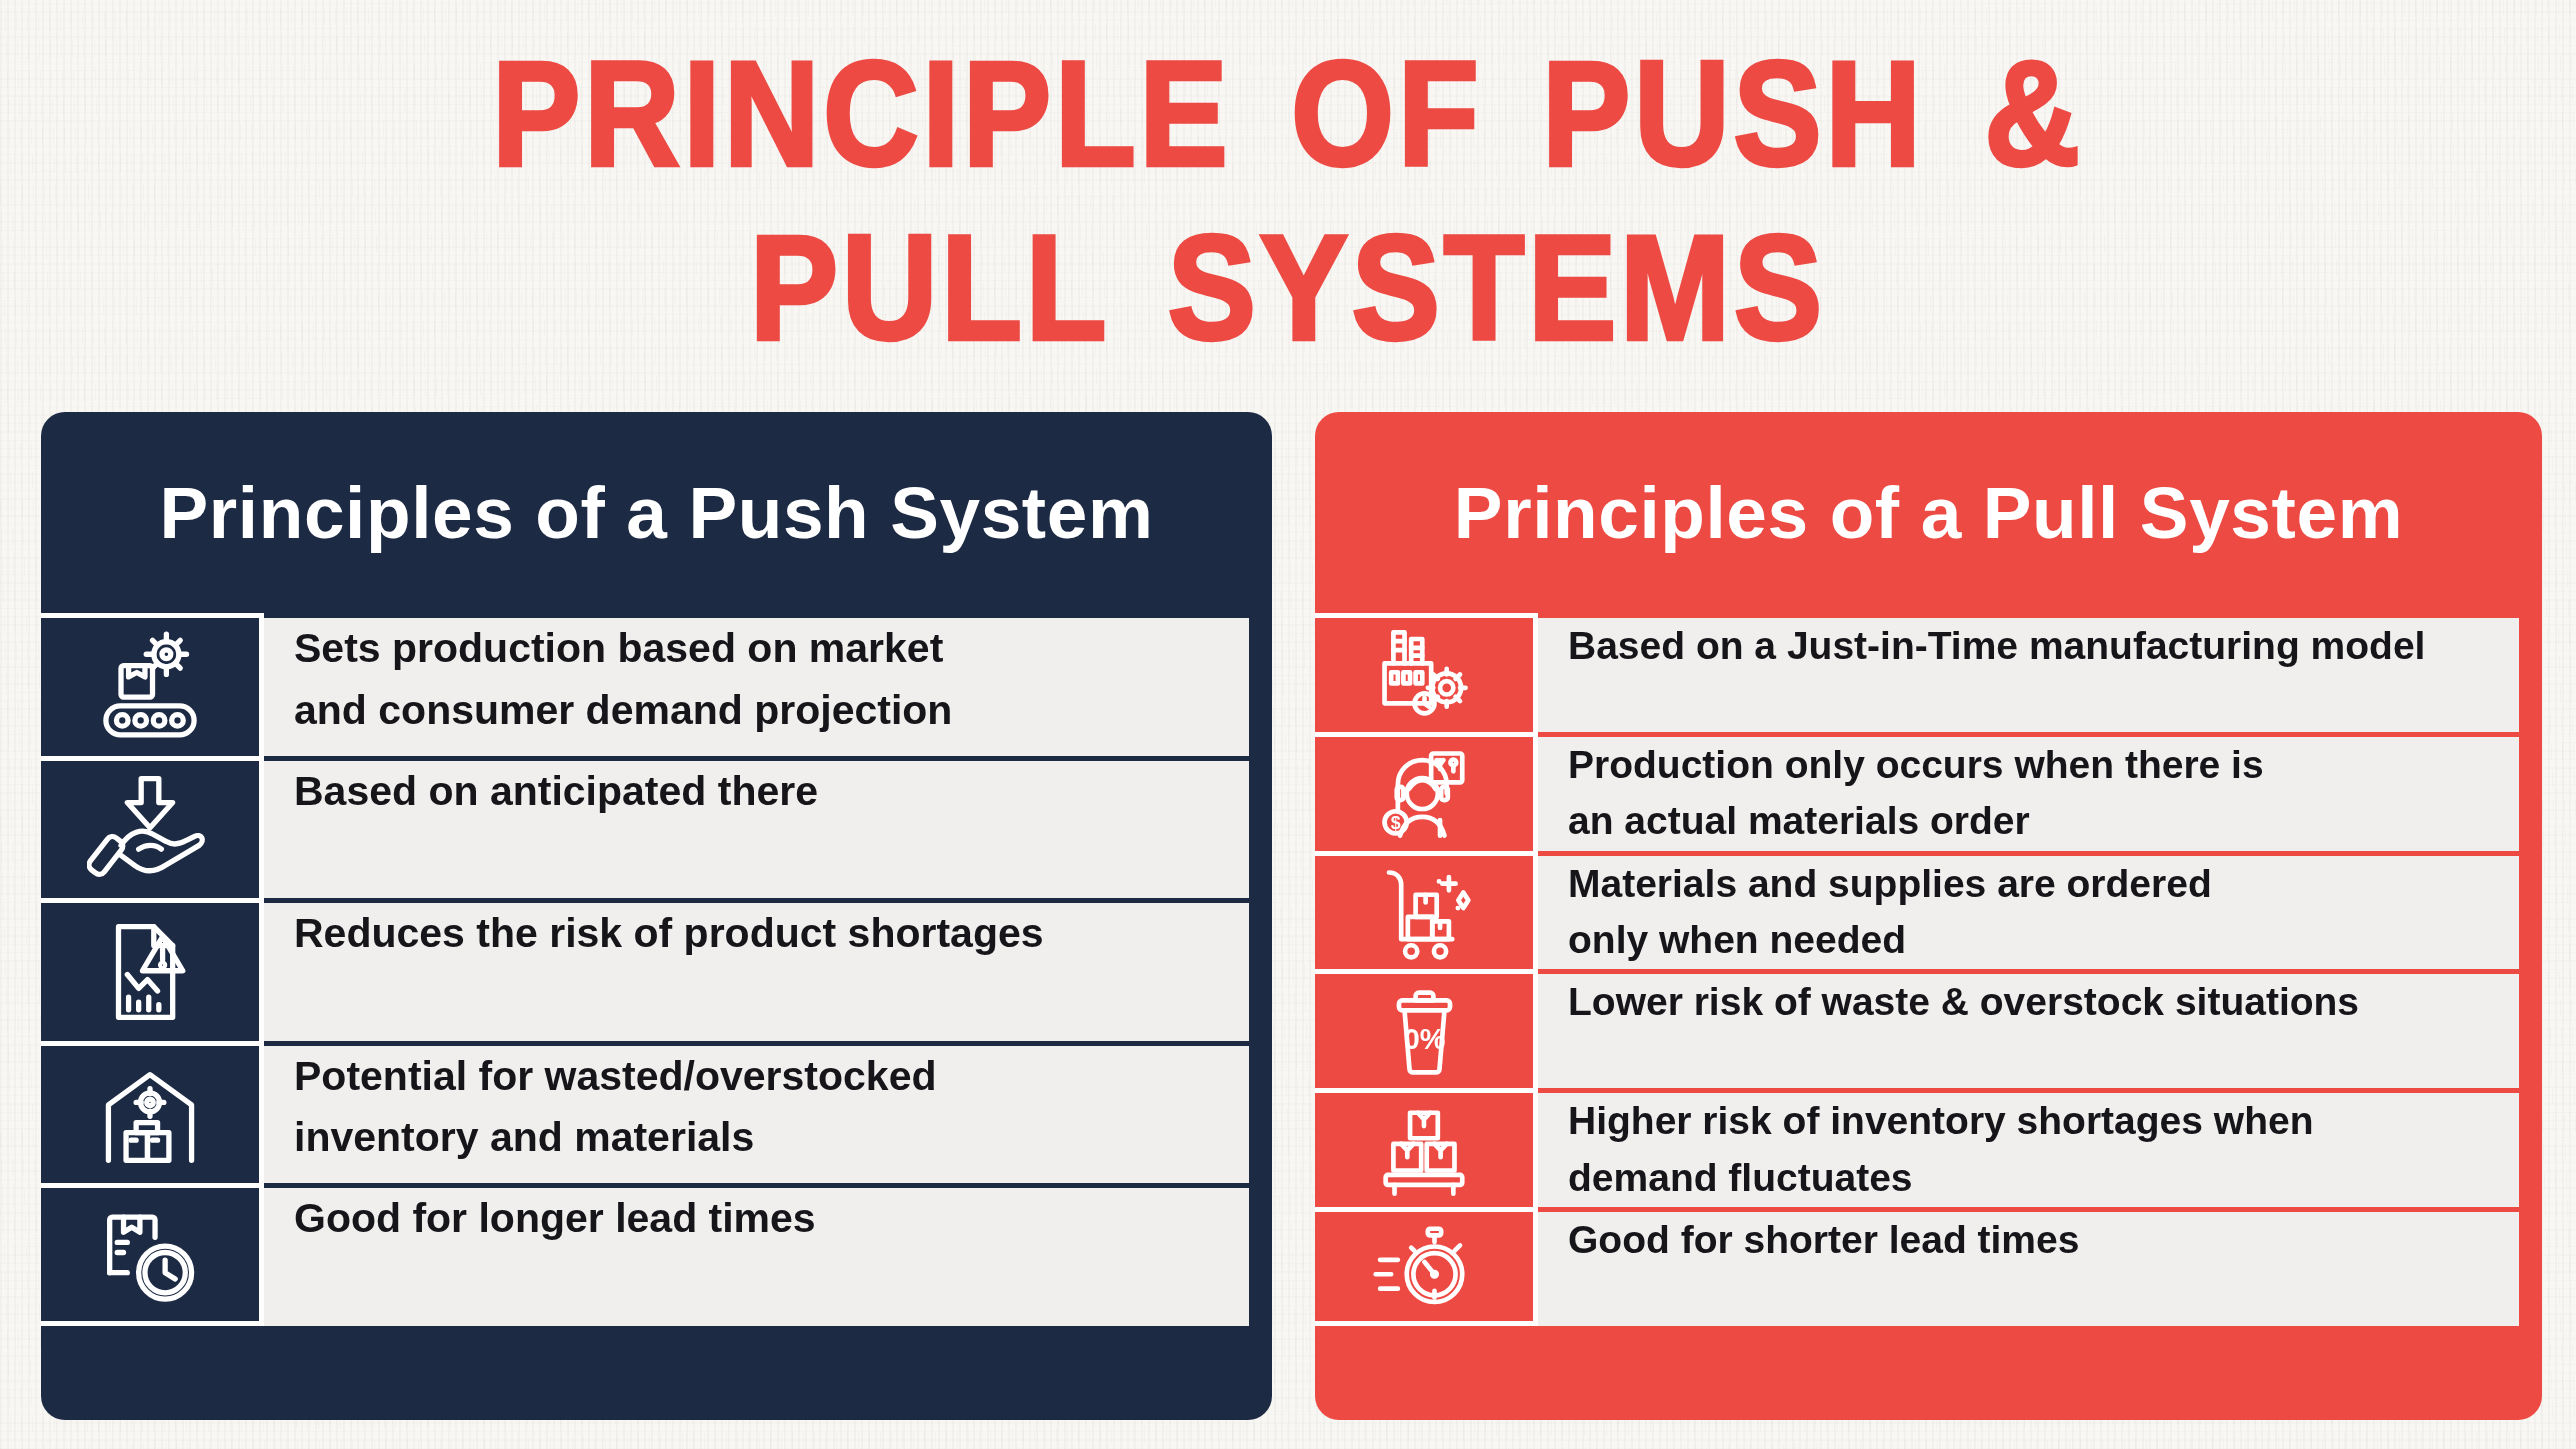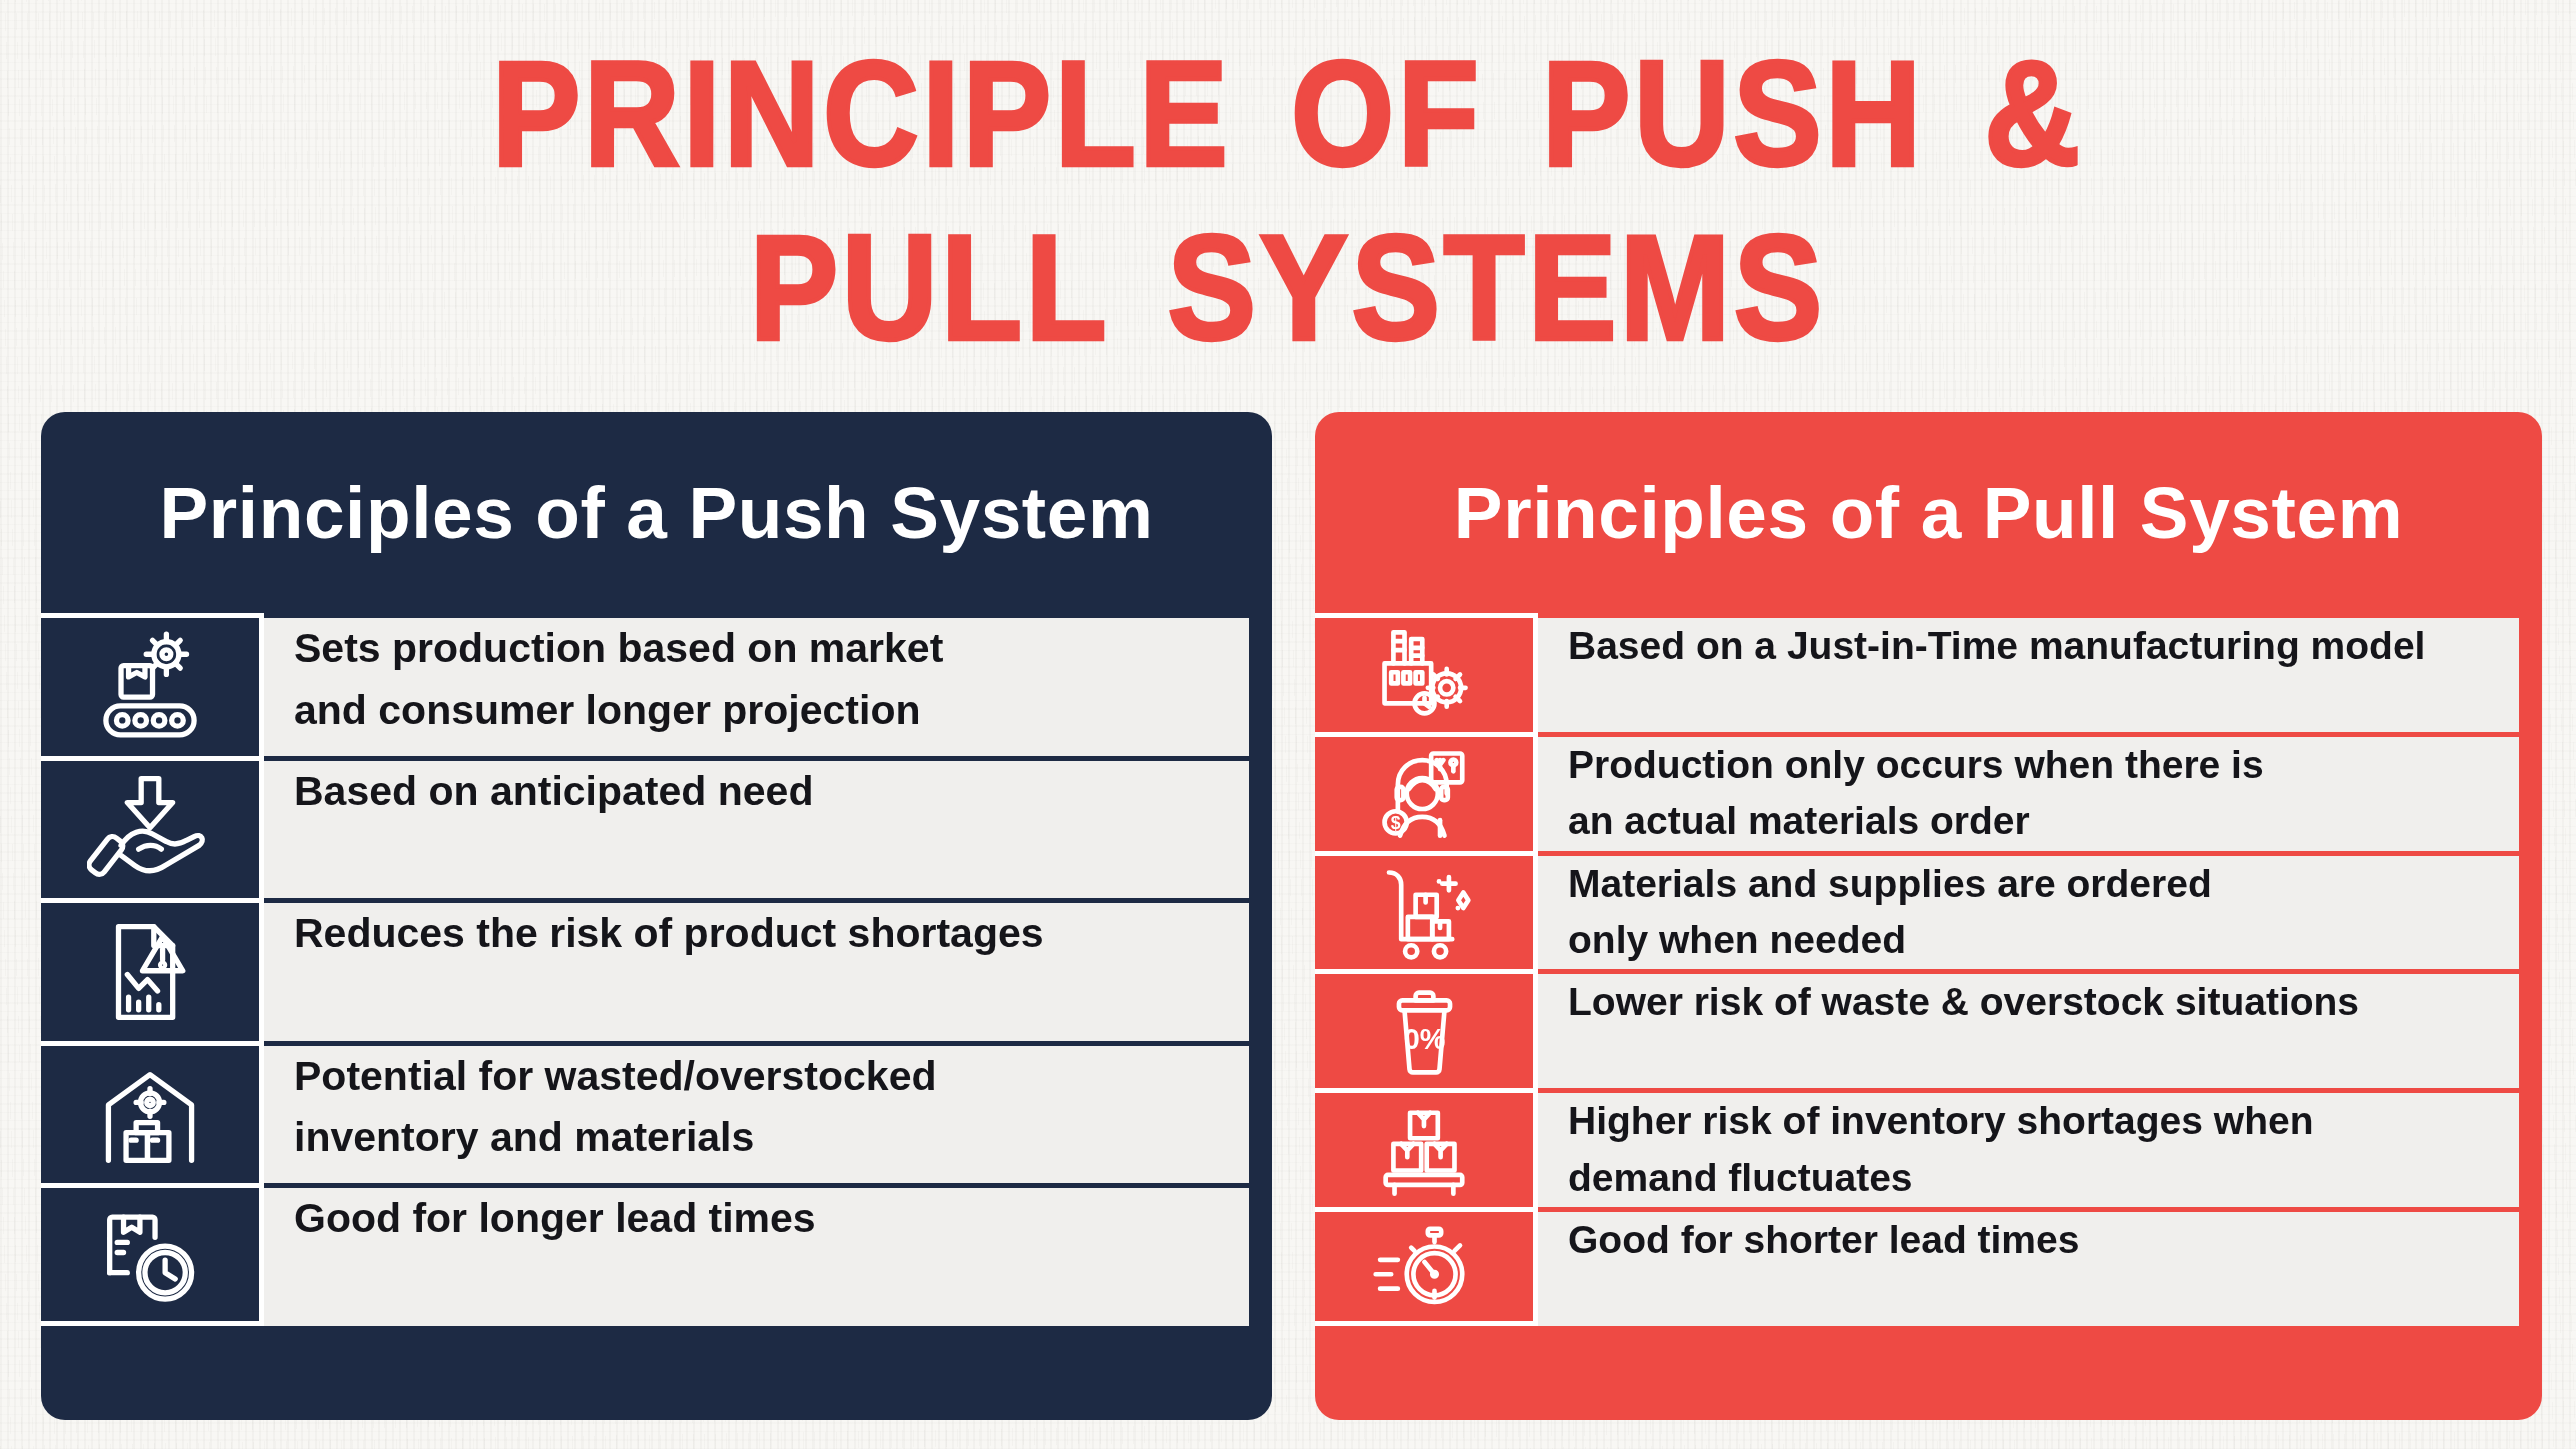--- a/index.html
+++ b/index.html
@@ -106,35 +106,35 @@
             <path d="M33 33v9l6.5-3.5L46 42v-9"></path>
             <rect x="15" y="65" width="70" height="23" rx="11.5"></rect>
             <circle cx="28" cy="76.5" r="4.6"></circle>
               <circle cx="42.6" cy="76.5" r="4.6"></circle>
               <circle cx="57.2" cy="76.5" r="4.6"></circle>
               <circle cx="71.8" cy="76.5" r="4.6"></circle>
           </svg>
         </div>
         <div class="text-cell">
           <span class="l">Sets production based on market</span>
-          <span class="l">and consumer longer projection</span>
+          <span class="l">and consumer demand projection</span>
         </div>
       </div>
 
       <div class="row">
         <div class="icon-cell">
           <svg viewBox="0 0 100 100">
             <path d="M43 10h14v19h11L50 49 32 29h11z"></path>
             <rect x="8" y="55" width="14" height="32" rx="5" transform="rotate(38 15 71)"></rect>
             <path d="M27 63c7-11 17-14 25-9l11 6c5 3 11 2 16-1l6-3c6-3 9 3 4 7L62 79c-9 6-17 5-24 0l-11-8"></path>
             <path d="M41 66c6-4 13-4 18 0"></path>
           </svg>
         </div>
         <div class="text-cell">
-          <span class="l">Based on anticipated need</span>
+          <span class="l">Based on anticipated there</span>
           <span class="l"></span>
         </div>
       </div>
 
       <div class="row">
         <div class="icon-cell">
           <svg viewBox="0 0 100 100">
             <path d="M25 14h28l15 15v57H25z"></path>
             <path d="M53 14v15h15"></path>
             <path d="M60 22l16 27H44z"></path>

